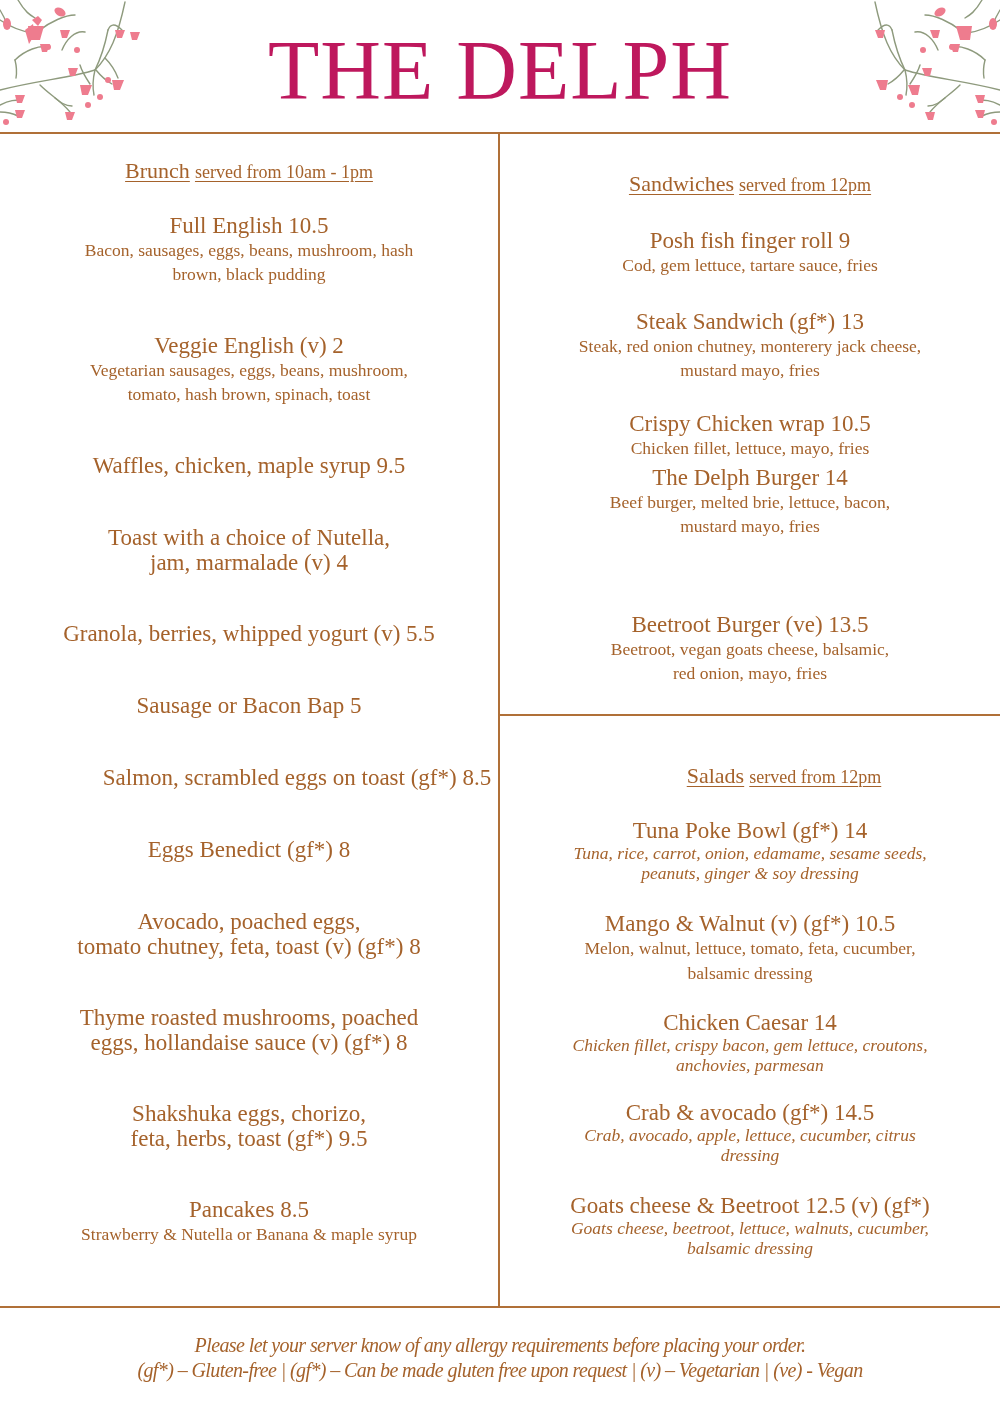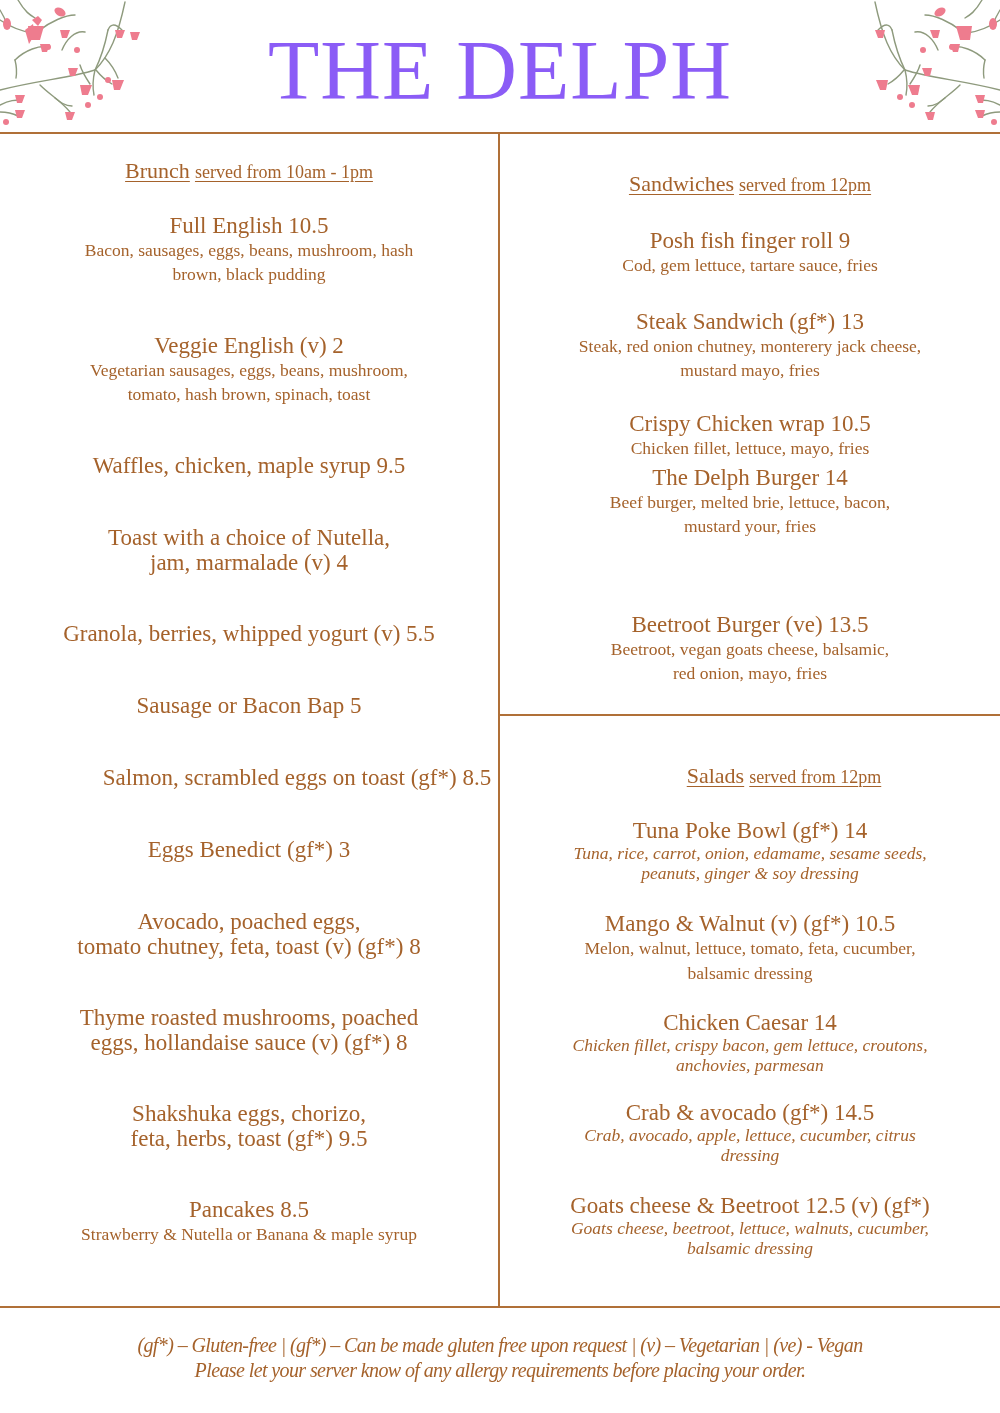--- a/index.html
+++ b/index.html
@@ -1,20 +1,20 @@
 <!DOCTYPE html>
 <html><head>
   <meta charset="utf-8">
   <style>
     html, body { margin: 0; padding: 0; background: #ffffff; }
     body { width: 1000px; height: 1413px; position: relative; overflow: hidden;
            font-family: "DejaVu Serif", "Liberation Serif", serif; color: #a5622b; }
     .title { position: absolute; top: 26px; left: 0; width: 1000px; text-align: center;
              font-family: "Liberation Serif", serif; font-size: 84px; letter-spacing: 1px;
-             color: #8b5cf6; line-height: 90px; }
+             color: #be185d; line-height: 90px; }
     .floral { position: absolute; top: 0; width: 140px; height: 128px; }
     .floral.left { left: 0; }
     .floral.right { right: 0; transform: scaleX(-1); }
     .hr { position: absolute; background: #b07038; height: 2px; }
     .vr { position: absolute; background: #b07038; width: 2px; }
     .col { position: absolute; text-align: center; }
     .section-head { position: absolute; left: 0; width: 100%; text-align: center; white-space: nowrap; }
     .section-head .name { font-family: "Liberation Serif", serif; font-size: 22px; text-decoration: underline;
                           text-underline-offset: 3px; text-decoration-thickness: 1px; }
     .section-head .note { font-family: "Liberation Serif", serif; font-size: 18px; text-decoration: underline;
@@ -150,21 +150,21 @@
   <div class="item" style="top:621px;">
     <div class="name">Granola, berries, whipped yogurt (v) 5.5</div>
   </div>
   <div class="item" style="top:693px;">
     <div class="name">Sausage or Bacon Bap 5</div>
   </div>
   <div class="item" style="top:765px;margin-left:48px;">
     <div class="name">Salmon, scrambled eggs on toast (gf*) 8.5</div>
   </div>
   <div class="item" style="top:837px;">
-    <div class="name">Eggs Benedict (gf*) 3</div>
+    <div class="name">Eggs Benedict (gf*) 8</div>
   </div>
   <div class="item" style="top:909px;">
     <div class="name">Avocado, poached eggs,
 tomato chutney, feta, toast (v) (gf*) 8</div>
   </div>
   <div class="item" style="top:1005px;">
     <div class="name">Thyme roasted mushrooms, poached
 eggs, hollandaise sauce (v) (gf*) 8</div>
   </div>
   <div class="item" style="top:1101px;">
@@ -191,21 +191,21 @@
     <div class="desc">Steak, red onion chutney, monterery jack cheese,
 mustard mayo, fries</div>
   </div>
   <div class="item" style="top:411px;">
     <div class="name">Crispy Chicken wrap 10.5</div>
     <div class="desc">Chicken fillet, lettuce, mayo, fries</div>
   </div>
   <div class="item" style="top:465px;">
     <div class="name">The Delph Burger 14</div>
     <div class="desc">Beef burger, melted brie, lettuce, bacon,
-mustard your, fries</div>
+mustard mayo, fries</div>
   </div>
   <div class="item" style="top:612px;">
     <div class="name">Beetroot Burger (ve) 13.5</div>
     <div class="desc">Beetroot, vegan goats cheese, balsamic,
 red onion, mayo, fries</div>
   </div>
 </div>
 
 <div class="col" style="left:500px; top:0; width:500px; height:1306px;">
   <div class="section-head" style="top:763px;padding-left:34px;">
@@ -233,15 +233,15 @@
 dressing</div>
   </div>
   <div class="item" style="top:1193px;">
     <div class="name">Goats cheese &amp; Beetroot 12.5 (v) (gf*)</div>
     <div class="desc tight">Goats cheese, beetroot,  lettuce, walnuts, cucumber,
 balsamic dressing</div>
   </div>
 </div>
 
 <div class="footer">
+  <div>Please let your server know of any allergy requirements before placing your order.</div>
   <div>(gf*) – Gluten-free | (gf*) – Can be made gluten free upon request | (v) – Vegetarian | (ve) - Vegan</div>
-  <div>Please let your server know of any allergy requirements before placing your order.</div>
 </div>
 
 </body></html>

